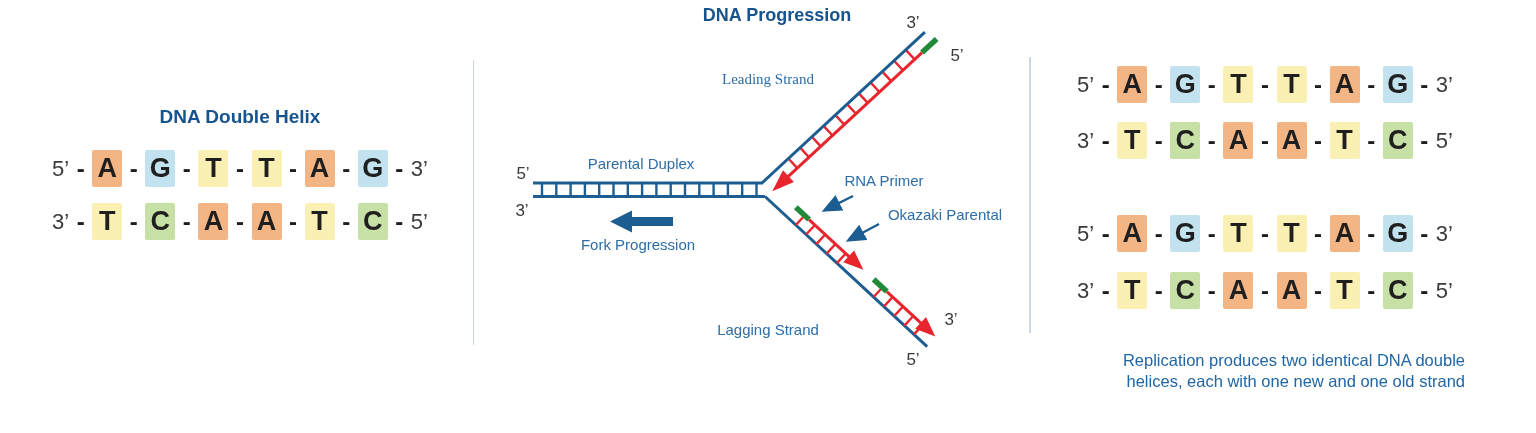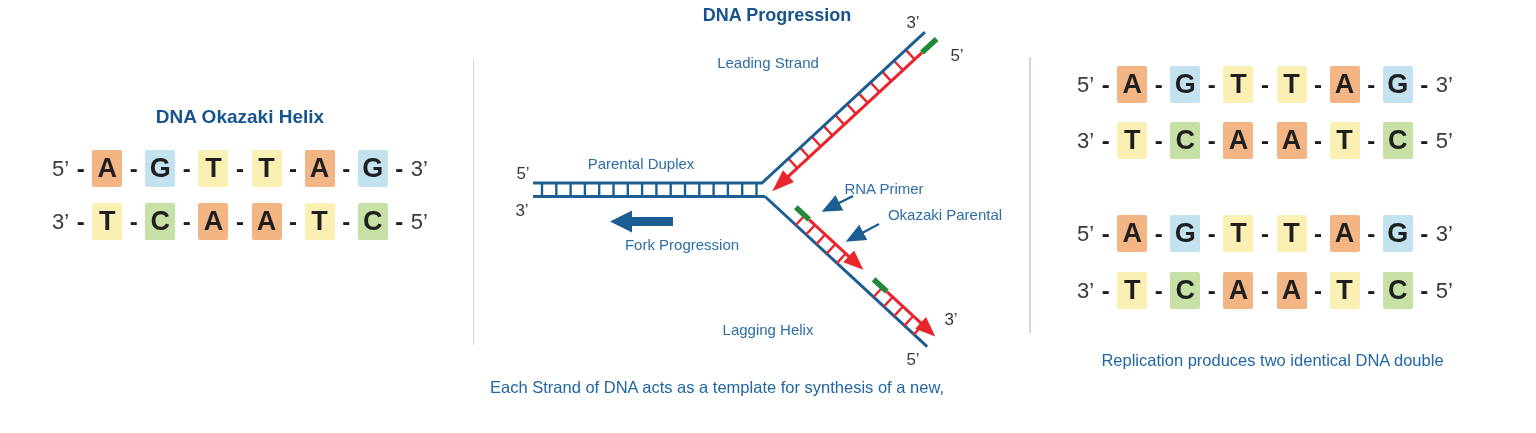--- a/index.html
+++ b/index.html
@@ -55,21 +55,21 @@
   svg .sg{stroke:var(--green);}
   svg .fb{fill:var(--structure-blue);}
   svg .fr{fill:var(--red);}
 </style>
 </head>
 <body>
 
 <div class="stage">
 
   <section>
-    <h2 class="panel-title" style="left:52px;top:106px;width:376px;">DNA Okazaki Helix</h2>
+    <h2 class="panel-title" style="left:52px;top:106px;width:376px;">DNA Double Helix</h2>
     <div class="seq-row" style="left:52px;top:150px;">
         <span class="prime">5’</span>
         <span class="dash">-</span>
         <span class="base" style="background: rgb(244, 181, 132);">A</span>
         <span class="dash">-</span>
         <span class="base" style="background: rgb(195, 226, 240);">G</span>
         <span class="dash">-</span>
         <span class="base" style="background: rgb(251, 240, 179);">T</span>
         <span class="dash">-</span>
         <span class="base" style="background: rgb(251, 240, 179);">T</span>
@@ -186,36 +186,35 @@
 
       <g class="fb">
         <rect x="152" y="217" width="41" height="9"></rect>
         <polygon points="130,221.5 152,210.5 152,232.5"></polygon>
       </g>
 
       <line class="sb" stroke-width="2.5" x1="373" y1="196" x2="345" y2="210" marker-end="url(#arrowBlue)"></line>
       <line class="sb" stroke-width="2.5" x1="399" y1="224" x2="369" y2="240" marker-end="url(#arrowBlue)"></line>
     </svg>
 
-    <div class="mid-label" style="left:768px;top:54px;">Leading Strand</div>
+    <div class="mid-label" style="left:768px;top:71px;font-family:Liberation Serif, serif;">Leading Strand</div>
     <div class="mid-label" style="left:641px;top:155px;">Parental Duplex</div>
-    <div class="mid-label" style="left:884px;top:180px;">RNA Primer</div>
+    <div class="mid-label" style="left:884px;top:172px;">RNA Primer</div>
     <div class="mid-label" style="left:945px;top:206px;">Okazaki Parental</div>
-    <div class="mid-label" style="left:638px;top:236px;margin-left:44px;">Fork Progression</div>
-    <div class="mid-label" style="left:768px;top:321px;">Lagging Helix</div>
+    <div class="mid-label" style="left:638px;top:236px;">Fork Progression</div>
+    <div class="mid-label" style="left:768px;top:321px;">Lagging Strand</div>
 
     <div class="prime-mid" style="left:913px;top:13px;">3’</div>
     <div class="prime-mid" style="left:957px;top:46px;">5’</div>
     <div class="prime-mid" style="left:523px;top:164px;">5’</div>
     <div class="prime-mid" style="left:522px;top:201px;">3’</div>
     <div class="prime-mid" style="left:951px;top:310px;">3’</div>
     <div class="prime-mid" style="left:913px;top:350px;">5’</div>
 
     <div class="caption" style="left:490px;top:377px;width:515px;">
-      <div>Each Strand of DNA acts as a template for synthesis of a new,</div>
     </div>
   </section>
 
   <section>
     <div class="seq-row" style="left:1077px;top:66px;">
         <span class="prime">5’</span>
         <span class="dash">-</span>
         <span class="base" style="background: rgb(244, 181, 132);">A</span>
         <span class="dash">-</span>
         <span class="base" style="background: rgb(195, 226, 240);">G</span>
@@ -275,18 +274,19 @@
         <span class="dash">-</span>
         <span class="base" style="background: rgb(244, 181, 132);">A</span>
         <span class="dash">-</span>
         <span class="base" style="background: rgb(251, 240, 179);">T</span>
         <span class="dash">-</span>
         <span class="base" style="background: rgb(198, 224, 165);">C</span>
         <span class="dash">-</span>
         <span class="prime">5’</span>
       </div>
 
-    <div class="caption center" style="left:1080px;top:350px;width:385px;">
+    <div class="caption center" style="left:1080px;top:350px;width:385px;text-align:right;">
       <div>Replication produces two identical DNA double</div>
+      <div>helices, each with one new and one old strand</div>
     </div>
   </section>
 
 </div>
 
 </body></html>

